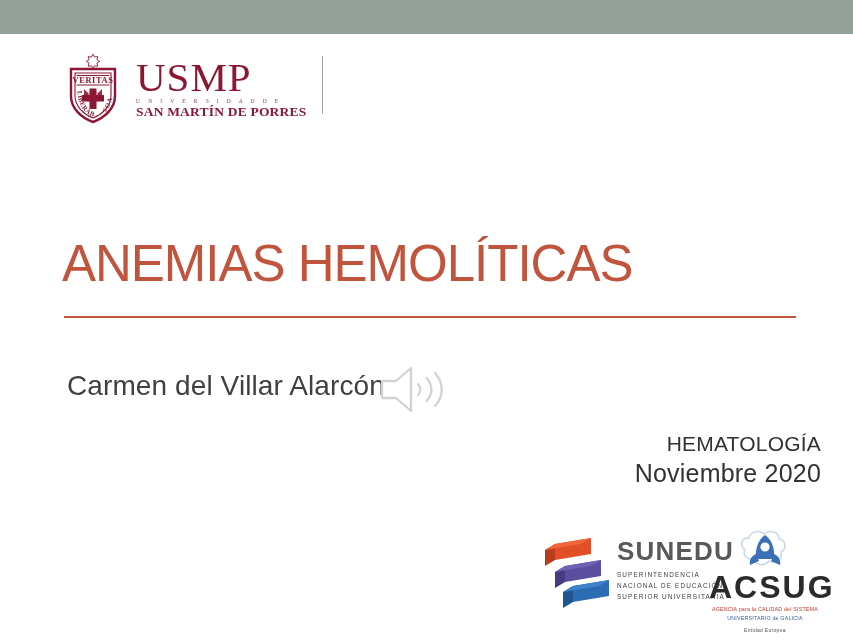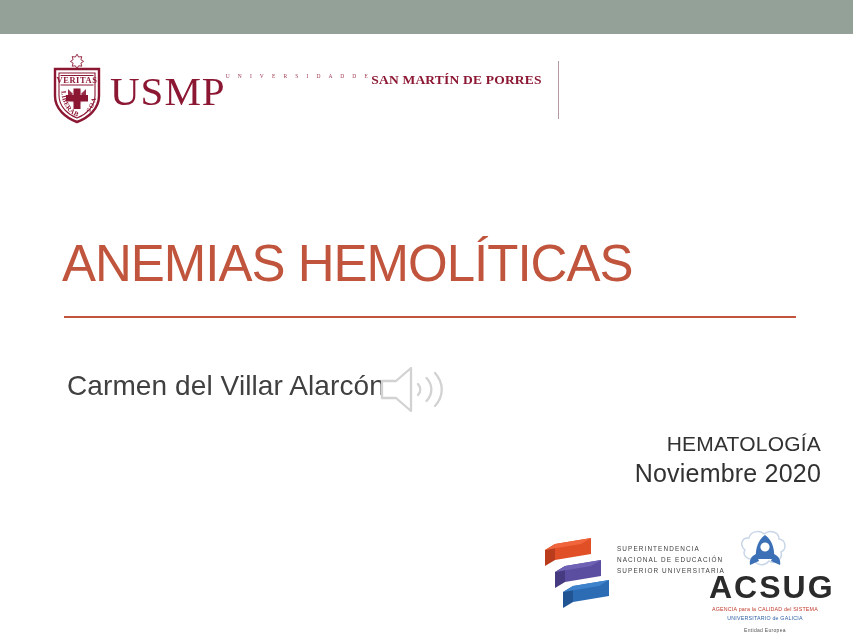--- a/index.html
+++ b/index.html
@@ -17,27 +17,27 @@
 
   
   .top-banner {
     position:absolute; left:0; top:0;
     width:853px; height:34px;
     background:#93a199;
   }
 
   
   .header-logo {
-    position:absolute; left:50px; top:52px;
-    display:flex; align-items:center;
+    position:absolute; left:66px; top:52px;
+    display:flex; align-items:flex-start;
   }
   .shield-wrap { width:54px; height:72px; position:relative; flex:none; }
   .usmp-wordmark {
-    margin-left:6px;
-    display:flex; flex-direction:row; justify-content:flex-start;
+    margin-left:16px;
+    display:flex; flex-direction:column; justify-content:flex-start;
     padding-top:6px;
   }
   .usmp-main {
     font-family:"Liberation Serif", serif;
     font-size:41px; line-height:0.95;
     letter-spacing:1px;
     color:#8c1733; font-weight:400;
   }
   .usmp-tagline {
     font-family:"Liberation Serif", serif;
@@ -229,20 +229,21 @@
         </g>
 
         <g>
           <path d="M32 56 L68 50 L68 66 L32 72 Z" fill="#2b6cb5"></path>
           <path d="M22 62 L32 56 L32 72 L22 78 Z" fill="#205492"></path>
           <path d="M22 62 L58 56 L68 50 L32 56 Z" fill="#3f82cc"></path>
         </g>
       </svg>
     </div>
     <div class="sunedu-text">
+      <div class="sunedu-name">SUNEDU</div>
       <div class="sunedu-desc">
         <div>SUPERINTENDENCIA</div>
         <div>NACIONAL DE EDUCACIÓN</div>
         <div>SUPERIOR UNIVERSITARIA</div>
       </div>
     </div>
   </div>
 
   <div class="acsug-logo">
     <div class="acsug-mark">

